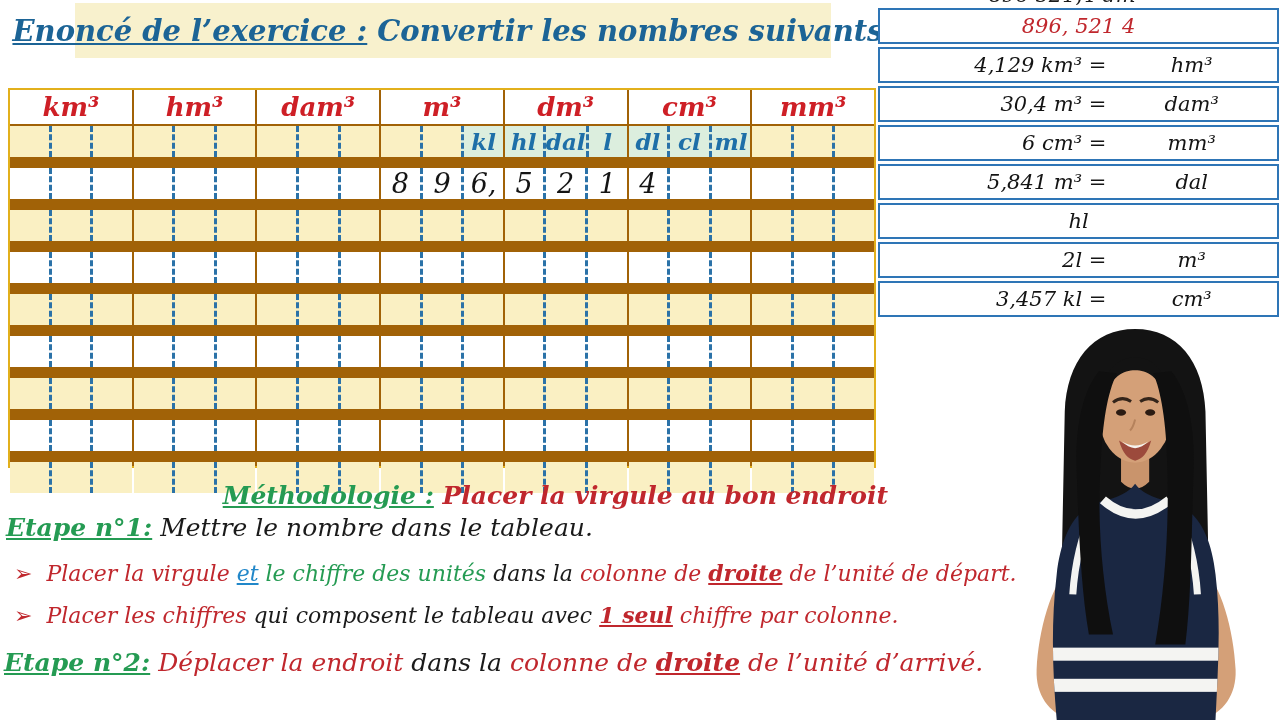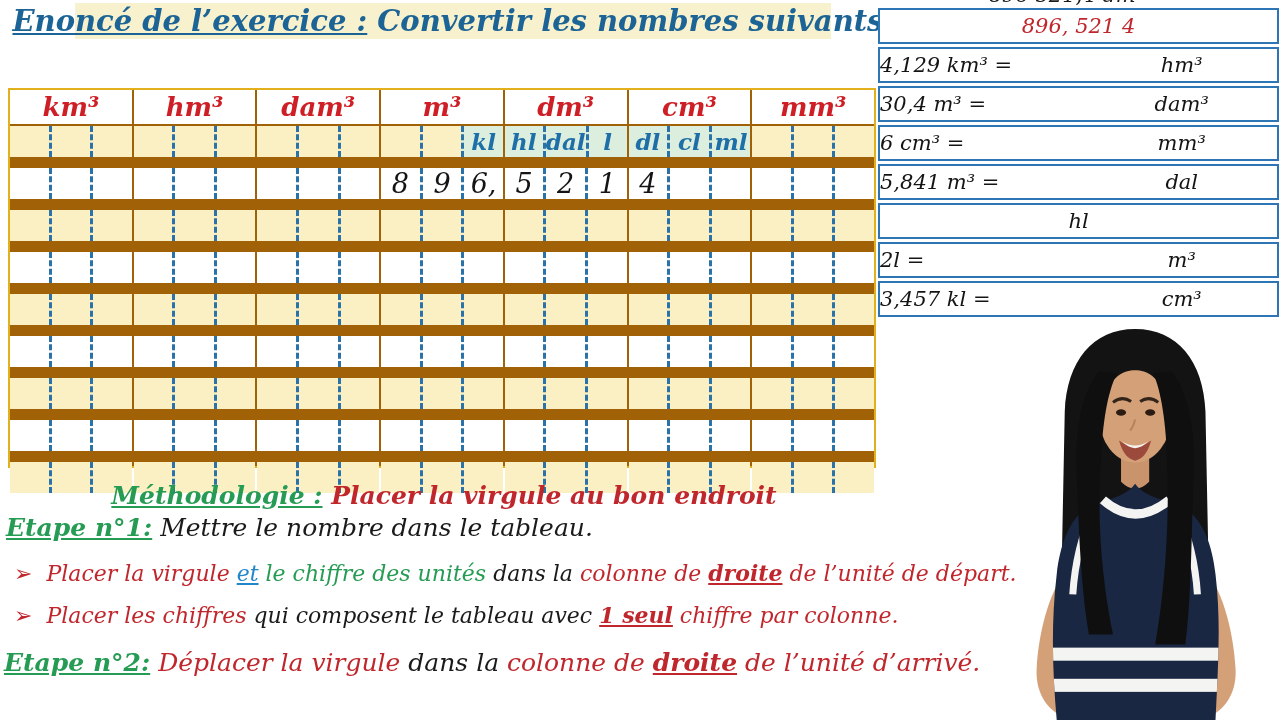--- a/index.html
+++ b/index.html
@@ -4,21 +4,21 @@
 <style>
   * { margin:0; padding:0; box-sizing:border-box; }
   html,body { width:1280px; height:720px; }
   body {
     position:relative; overflow:hidden; background:#FFFFFF;
     font-family:"DejaVu Serif","Liberation Serif",serif;
   }
 
   
   .banner {
-    position:absolute; left:75px; top:3px; width:756px; height:36px;
+    position:absolute; left:75px; top:3px; width:756px; height:55px;
     background:#F8F1CD; display:flex; align-items:center; justify-content:center;
     gap:10px; font-style:italic; font-weight:bold; font-size:29px; color:#1C6496;
     white-space:nowrap;
   }
   .banner .u { text-decoration:underline; }
 
   
   .conv-table {
     position:absolute; left:8px; top:88px; width:868px; height:380px;
     background:#a16207; border:2px solid #E2B01C;
@@ -46,33 +46,33 @@
   .panel {
     position:absolute; left:878px; top:8px; width:401px;
     display:flex; flex-direction:column; gap:3px;
   }
   .panel-row {
     height:36px; background:#FFFFFF; border:2px solid #2E75B6;
     display:flex; align-items:center; font-style:italic; font-size:21px; color:#141414;
     white-space:nowrap;
   }
   .panel-row.solved { justify-content:center; gap:7px;flex-direction:column; }
-  .ex-left  { flex:0 0 52%; text-align:left; }
+  .ex-left  { flex:0 0 52%; text-align:right;margin-left:20px; }
   .ex-right { flex:1; text-align:center; }
 
   
   .red   { color:#C0272D; }
   .green-u { color:#259B53; text-decoration:underline; font-weight:bold; }
   .blue-u  { color:#2187C9; text-decoration:underline; }
   .green { color:#259B53; }
   .black { color:#1A1A1A; }
   .red-bu { color:#C0272D; font-weight:bold; text-decoration:underline; }
 
   .meth-heading {
-    position:absolute; left:0; top:481px; width:888px; text-align:center;
+    position:absolute; left:0; top:481px; width:888px; text-align:right;
     font-style:italic; font-weight:bold; font-size:25px; white-space:nowrap;
   }
   .step-line { position:absolute; font-style:italic; font-size:25px; white-space:nowrap; }
   .step1 { left:6px; top:513px; }
   .step2 { left:4px; top:648px; }
   .bullet-line {
     position:absolute; left:14px; display:flex; gap:14px; align-items:baseline;
     font-style:italic; font-size:22px; white-space:nowrap;
   }
   .b1 { top:560px; } .b2 { top:602px; }
@@ -478,21 +478,21 @@
 <div class="bullet-line b1">
     <span class="arrow">➢</span>
     <span><span class="red">Placer la virgule </span><span class="blue-u">et</span><span class="green"> le chiffre des unités </span><span class="black">dans la </span><span class="red">colonne de </span><span class="red-bu">droite</span><span class="red"> de l’unité de départ.</span></span>
   </div>
 
 <div class="bullet-line b2">
     <span class="arrow">➢</span>
     <span><span class="red">Placer les chiffres </span><span class="black">qui composent le tableau avec </span><span class="red-bu">1 seul</span><span class="red"> chiffre par colonne.</span></span>
   </div>
 
-<div class="step-line step2"><span class="green-u">Etape n°2:</span><span class="red"> Déplacer la virgule </span><span class="black">dans la </span><span class="red">colonne de </span><span class="red-bu">droite</span><span class="red"> de l’unité d’arrivé.</span></div>
+<div class="step-line step2"><span class="green-u">Etape n°2:</span><span class="red"> Déplacer la endroit </span><span class="black">dans la </span><span class="red">colonne de </span><span class="red-bu">droite</span><span class="red"> de l’unité d’arrivé.</span></div>
 
 <div class="presenter">
   <svg width="332" height="397" viewBox="0 0 330 395" xmlns="http://www.w3.org/2000/svg">
     <defs>
       <clipPath id="dressClip">
         <path d="M150,178 C170,174 180,168 186,160 C192,168 202,174 222,178 C250,186 262,215 266,250 C272,300 268,350 266,395 L108,395 C104,350 102,300 108,250 C112,215 124,186 150,178 Z"></path>
       </clipPath>
     </defs>
 
     <path d="M186,6 C144,6 118,38 116,88 L112,290 Q112,318 140,318 L235,318 Q262,318 260,288 L256,88 C254,38 228,6 186,6 Z" fill="#131313"></path>

